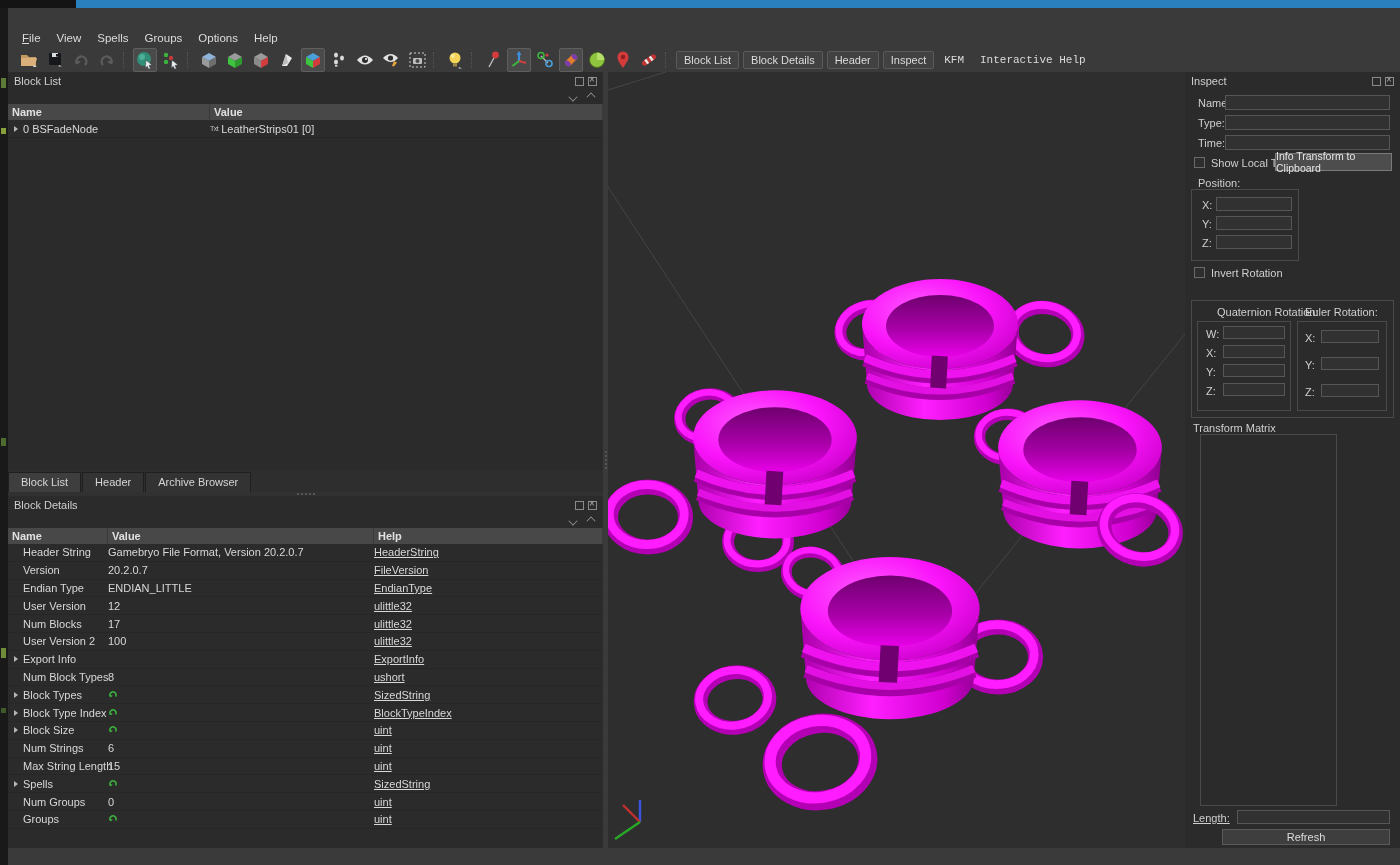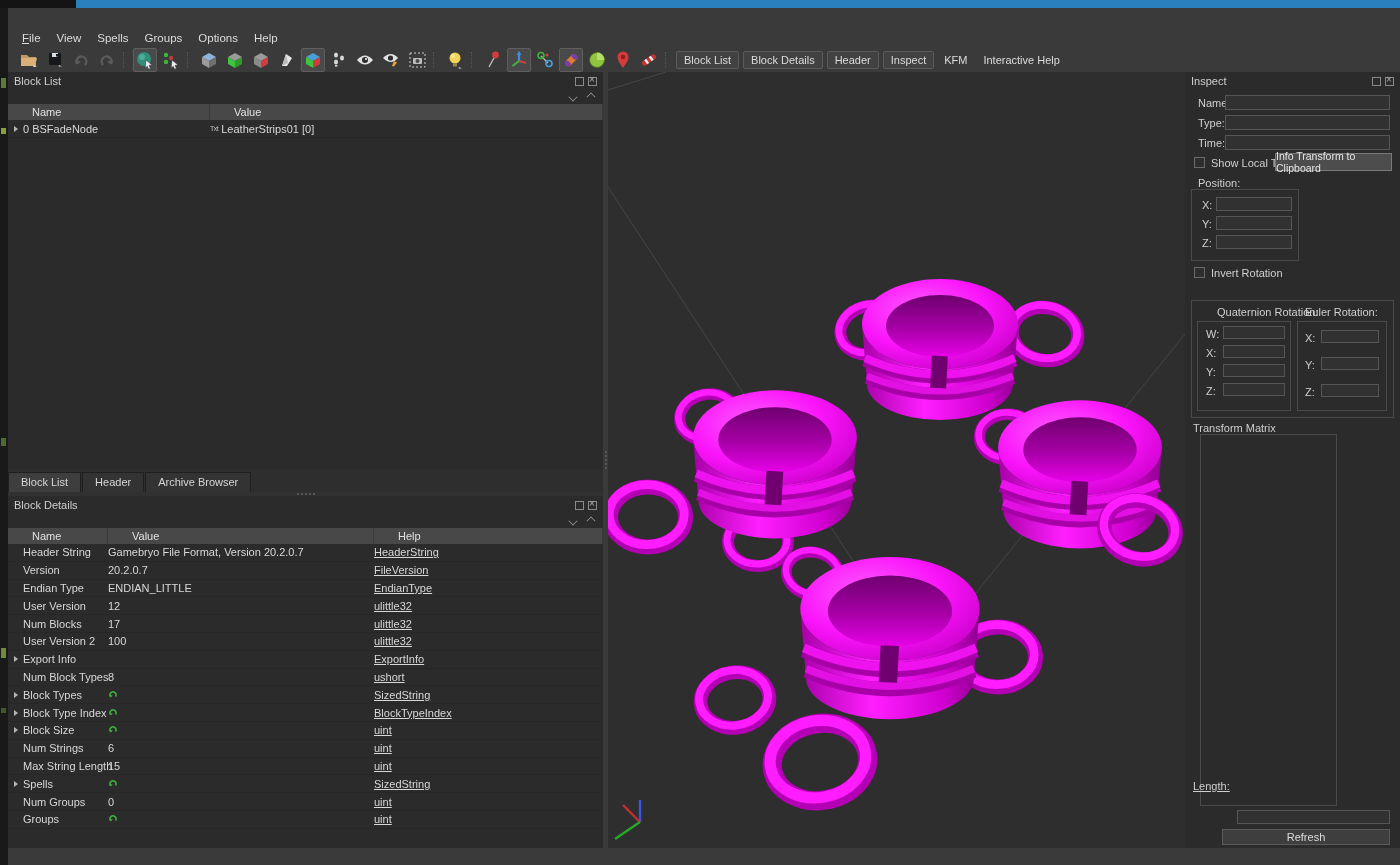--- a/index.html
+++ b/index.html
@@ -27,33 +27,33 @@
   #menubar span:first-child{margin-left:6px;}
   .accel::first-letter{text-decoration:underline;}
 
   
   #toolbar{left:8px;top:47px;width:1392px;height:25px;background:#3a3a3a;display:flex;align-items:center;
            border-bottom:1px solid #2d2d2d;}
   .tool{width:22px;height:22px;display:flex;align-items:center;justify-content:center;margin:0 1px;border:1px solid transparent;border-radius:2px;}
   .tool.pressed{background:#4a4a4a;border:1px solid #5f5f5f;}
   .tsep{width:5px;height:16px;margin:0 3px;border-left:1px dotted #565656;}
   .tgl{font-size:11px;color:#dcdcdc;padding:2px 7px;margin:0 2px;border:1px solid #5a5a5a;border-radius:2px;background:#414141;}
-  .tgl.flat{border:none;background:none;padding:2px 6px;}
+  .tgl.flat{border:none;background:none;padding:2px 6px;font-family:Liberation Mono, monospace;}
 
   
   .dock{background:#2b2b2b;}
   .dock-title{height:16px;display:flex;align-items:center;font-size:11px;color:#cfcfcf;padding:1px 6px 0 6px;}
   .dock-ico{width:9px;height:9px;border:1px solid #8a8a8a;margin-left:4px;position:relative;box-sizing:border-box;}
   .dock-ico.close::before{content:"×";position:absolute;left:0px;top:-4px;font-size:10px;color:#aaa;}
   .dock-tools{height:15px;display:flex;justify-content:flex-end;align-items:center;padding-right:8px;gap:10px;}
   .chev{width:7px;height:7px;border-right:1.5px solid #9a9a9a;border-bottom:1.5px solid #9a9a9a;}
   .chev.down{transform:rotate(45deg) scale(.8);}
   .chev.up{transform:rotate(-135deg) scale(.8);}
   .thead{display:flex;height:16px;background:#484848;font-size:11px;color:#e0e0e0;align-items:center;}
-  .thead .hc{padding-left:24px;border-right:1px solid #3a3a3a;height:100%;display:flex;align-items:center;box-sizing:border-box;}
+  .thead .hc{padding-left:4px;border-right:1px solid #3a3a3a;height:100%;display:flex;align-items:center;box-sizing:border-box;font-weight:bold;}
   .tri{width:0;height:0;border-left:4px solid #b5b5b5;border-top:3.5px solid transparent;border-bottom:3.5px solid transparent;
        display:inline-block;margin-right:5px;flex:none;}
   .row{display:flex;align-items:center;font-size:11px;color:#d8d8d8;border-bottom:1px solid #272727;}
 
   
   #blocklist{left:8px;top:72px;width:595px;height:398px;}
   #blocklist .row{height:17px;text-align:right;}
   .bl-name{width:202px;display:flex;align-items:center;padding-left:6px;box-sizing:border-box;}
   .bl-value{flex:1;display:flex;align-items:center;}
   .txt-badge{font-size:7px;color:#c0c0c0;margin-right:3px;letter-spacing:-0.5px;}
@@ -647,19 +647,19 @@
     <span class="lab" style="left:120px;top:260px;">X:</span>
     <input class="tb" style="left: 136px; top: 258px; width: 58px; height: 13px;">
     <span class="lab" style="left:120px;top:287px;">Y:</span>
     <input class="tb" style="left: 136px; top: 285px; width: 58px; height: 13px;">
     <span class="lab" style="left:120px;top:314px;">Z:</span>
     <input class="tb" style="left: 136px; top: 312px; width: 58px; height: 13px;">
 
     <span class="lab" style="left:8px;top:350px;">Transform Matrix</span>
     <span class="gbox" style="left:15px;top:362px;width:137px;height:372px;"></span>
 
-    <span class="lab" style="left:8px;top:708px;text-decoration:underline;">Length:</span>
+    <span class="lab" style="left:8px;top:740px;text-decoration:underline;">Length:</span>
     <input class="tb" style="left: 52px; top: 738px; width: 153px; height: 14px;">
     <span id="refresh-btn">Refresh</span>
   </div>
 
 
 </div>
 
 </body></html>

